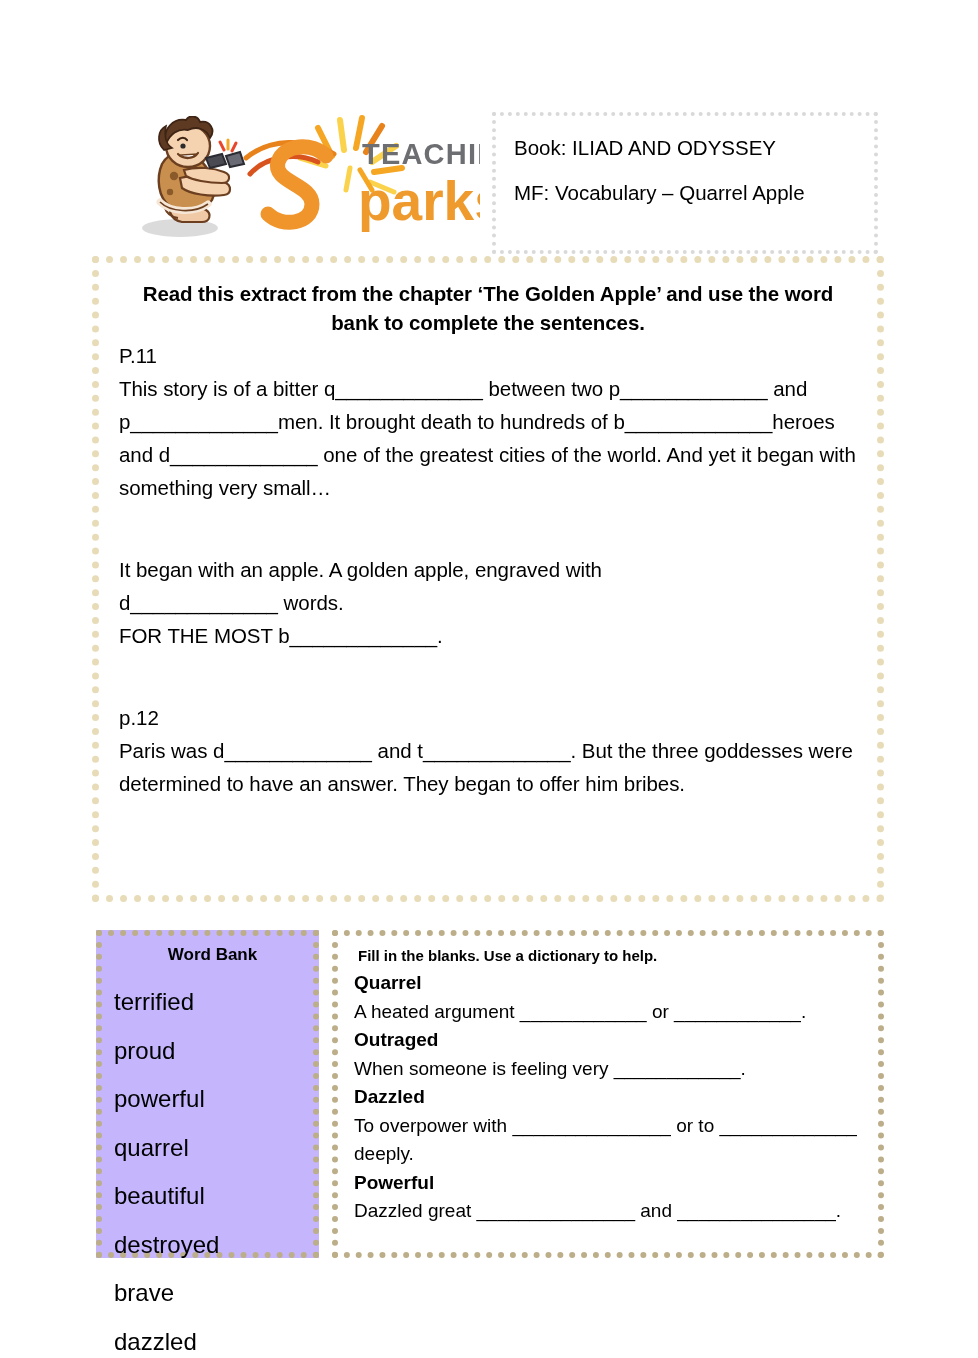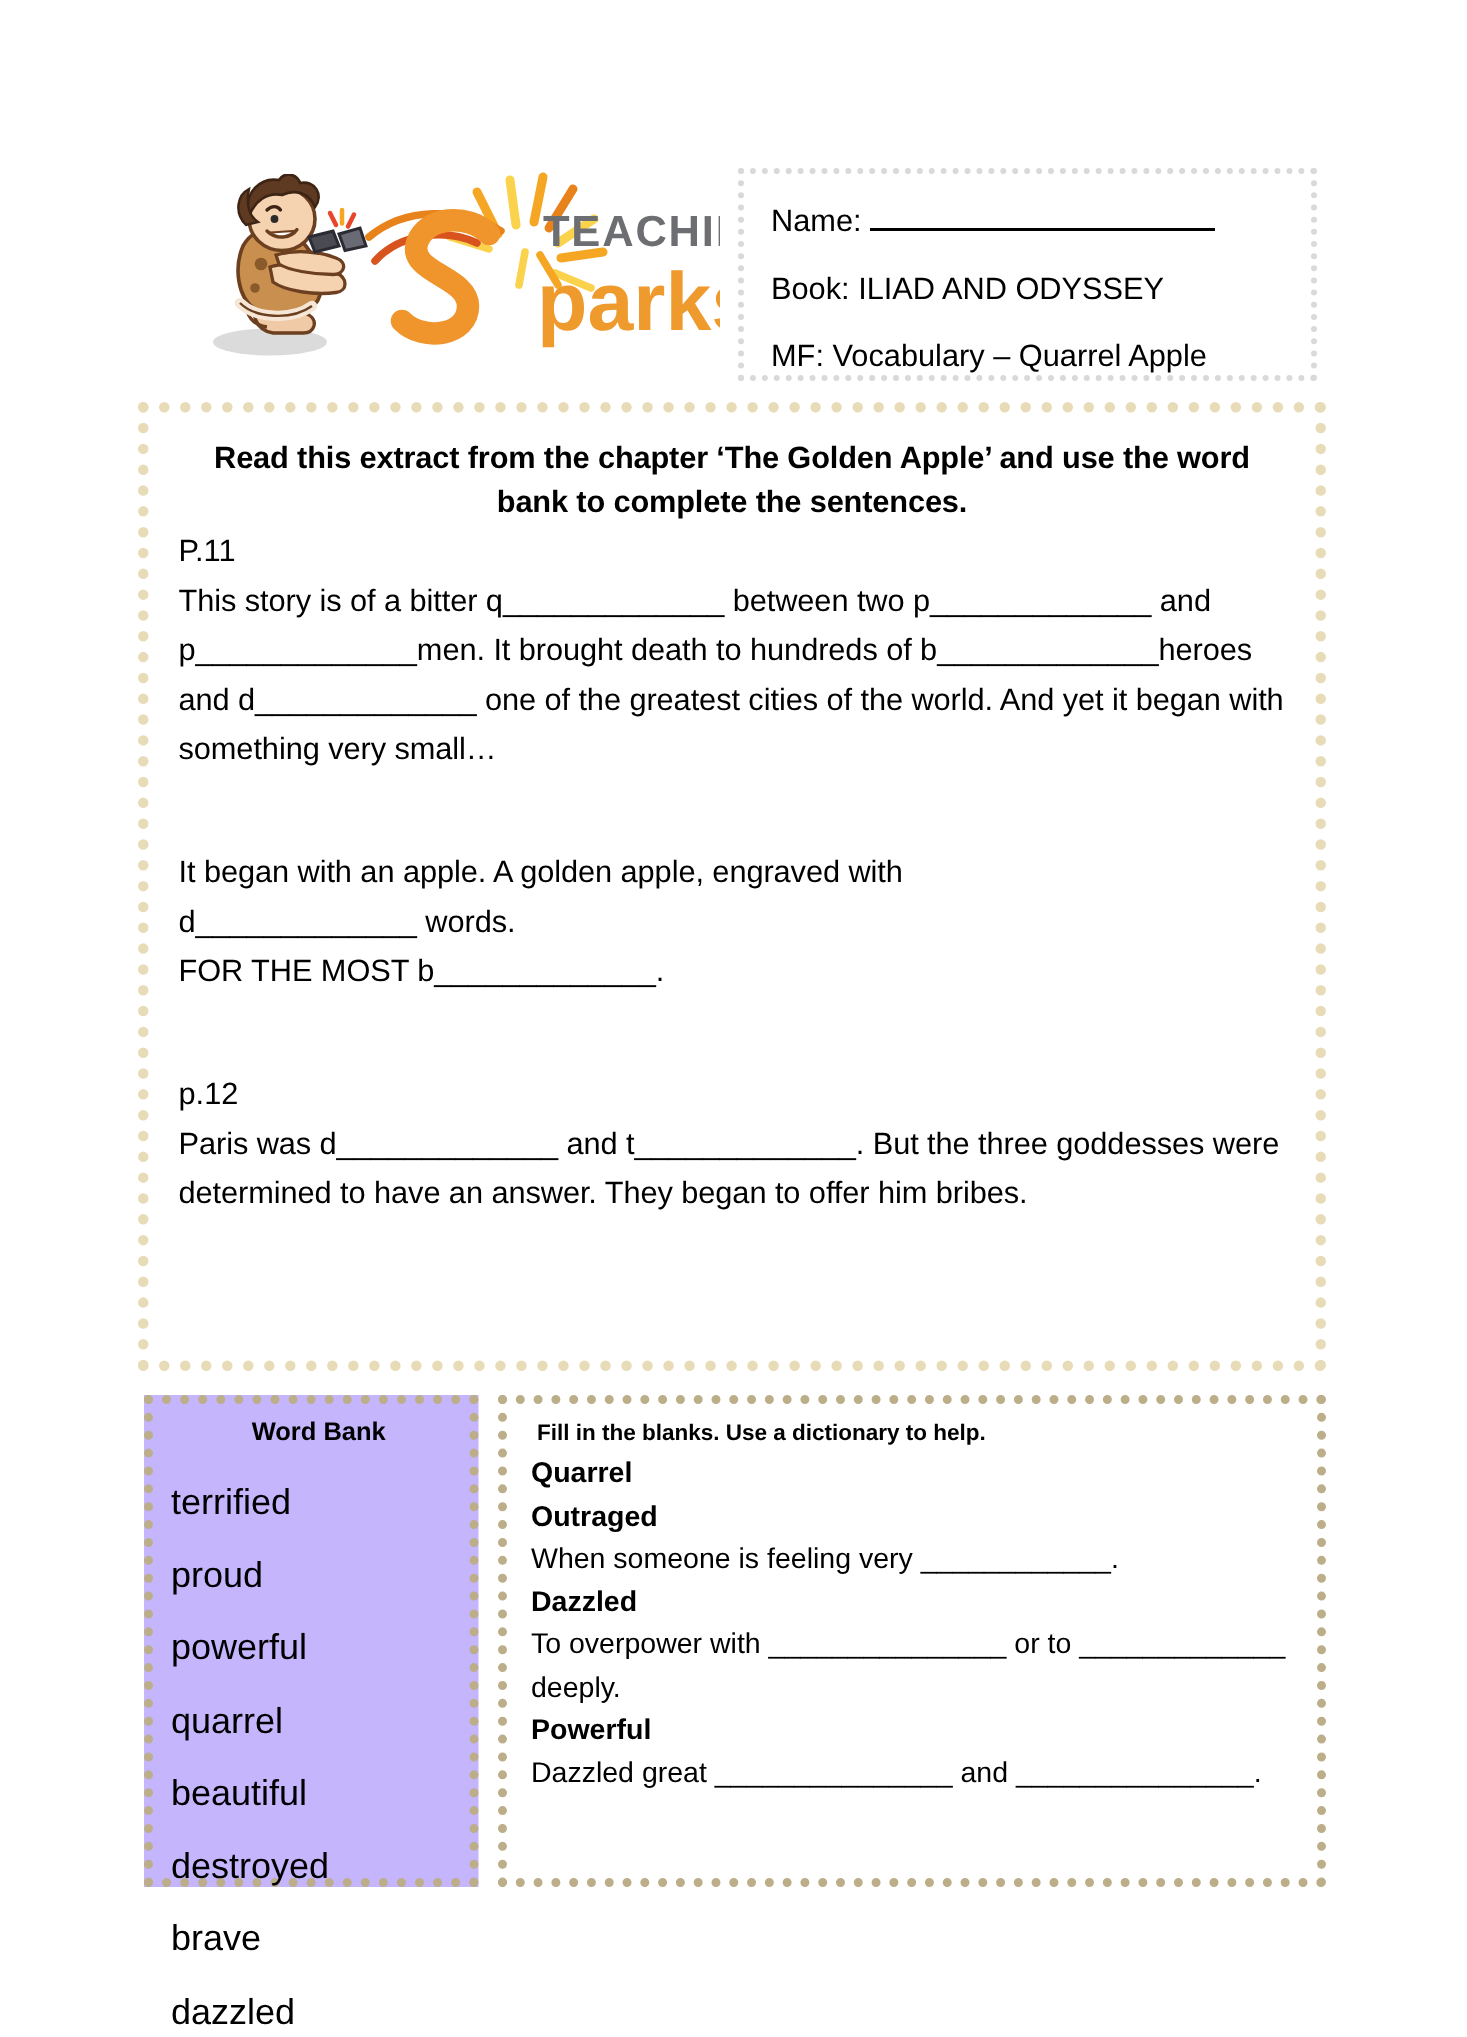--- a/index.html
+++ b/index.html
@@ -68,21 +68,21 @@
     display: inline-block;
     border-bottom: 2.2px solid #000;
     height: 0.85em;
     vertical-align: baseline;
   }
 
   
   .extract-box {
     position: absolute;
     left: 92px;
-    top: 268px;
+    top: 256px;
     width: 792px;
     height: 646px;
     box-sizing: border-box;
     border: 7px dotted #e8dcb8;
     background: #ffffff;
     padding: 12px 20px 0 20px;
   }
   .extract-title {
     font-size: 20.5px;
     font-weight: bold;
@@ -222,24 +222,20 @@
 
       <path d="M86 44 C72 30 44 32 38 50 C32 70 72 72 72 92 C72 112 42 116 28 102" fill="none" stroke="#f0952c" stroke-width="15" stroke-linecap="round"></path>
 
       <text x="122" y="52" font-family="'Liberation Sans', sans-serif" font-size="29" font-weight="600" letter-spacing="1.2" fill="#6d6e71">TEACHING</text>
 
       <text x="118" y="108" font-family="'Liberation Sans', sans-serif" font-size="55" font-weight="600" fill="#ef9a2d">parks</text>
     </svg>
   </div>
 
   <div class="info-box">
-    <div class="info-line">
-      <span>Name:</span>
-      <span class="blank-rule" style="width:230px"></span>
-    </div>
     <div class="info-line">Book: ILIAD AND ODYSSEY</div>
     <div class="info-line">MF: Vocabulary – Quarrel Apple</div>
   </div>
 </div>
 
 <div class="extract-box">
   <div class="extract-title">Read this extract from the chapter ‘The Golden Apple’ and use the word bank to complete the sentences.</div>
   <div class="pagemark">P.11</div>
   <div class="extract-p">This story is of a bitter q_____________ between two p_____________ and p_____________men. It brought death to hundreds of b_____________heroes and d_____________ one of the greatest cities of the world. And yet it began with something very small…</div>
   <div class="extract-p gapline">It began with an apple. A golden apple, engraved with</div>
@@ -262,20 +258,21 @@
     <div class="wb-word">dazzled</div>
     <div class="wb-word">dangerous</div>
   </div>
 </div>
 
 <div class="blanks-box">
   <div class="fb-title">Fill in the blanks. Use a dictionary to help.</div>
 
   <div>
     <div class="fb-term">Quarrel</div>
+    <div class="fb-def">A heated argument ____________ or ____________.</div>
   </div>
   <div>
     <div class="fb-term">Outraged</div>
     <div class="fb-def">When someone is feeling very ____________.</div>
   </div>
   <div>
     <div class="fb-term">Dazzled</div>
     <div class="fb-def">To overpower with _______________ or to _____________ deeply.</div>
   </div>
   <div>

